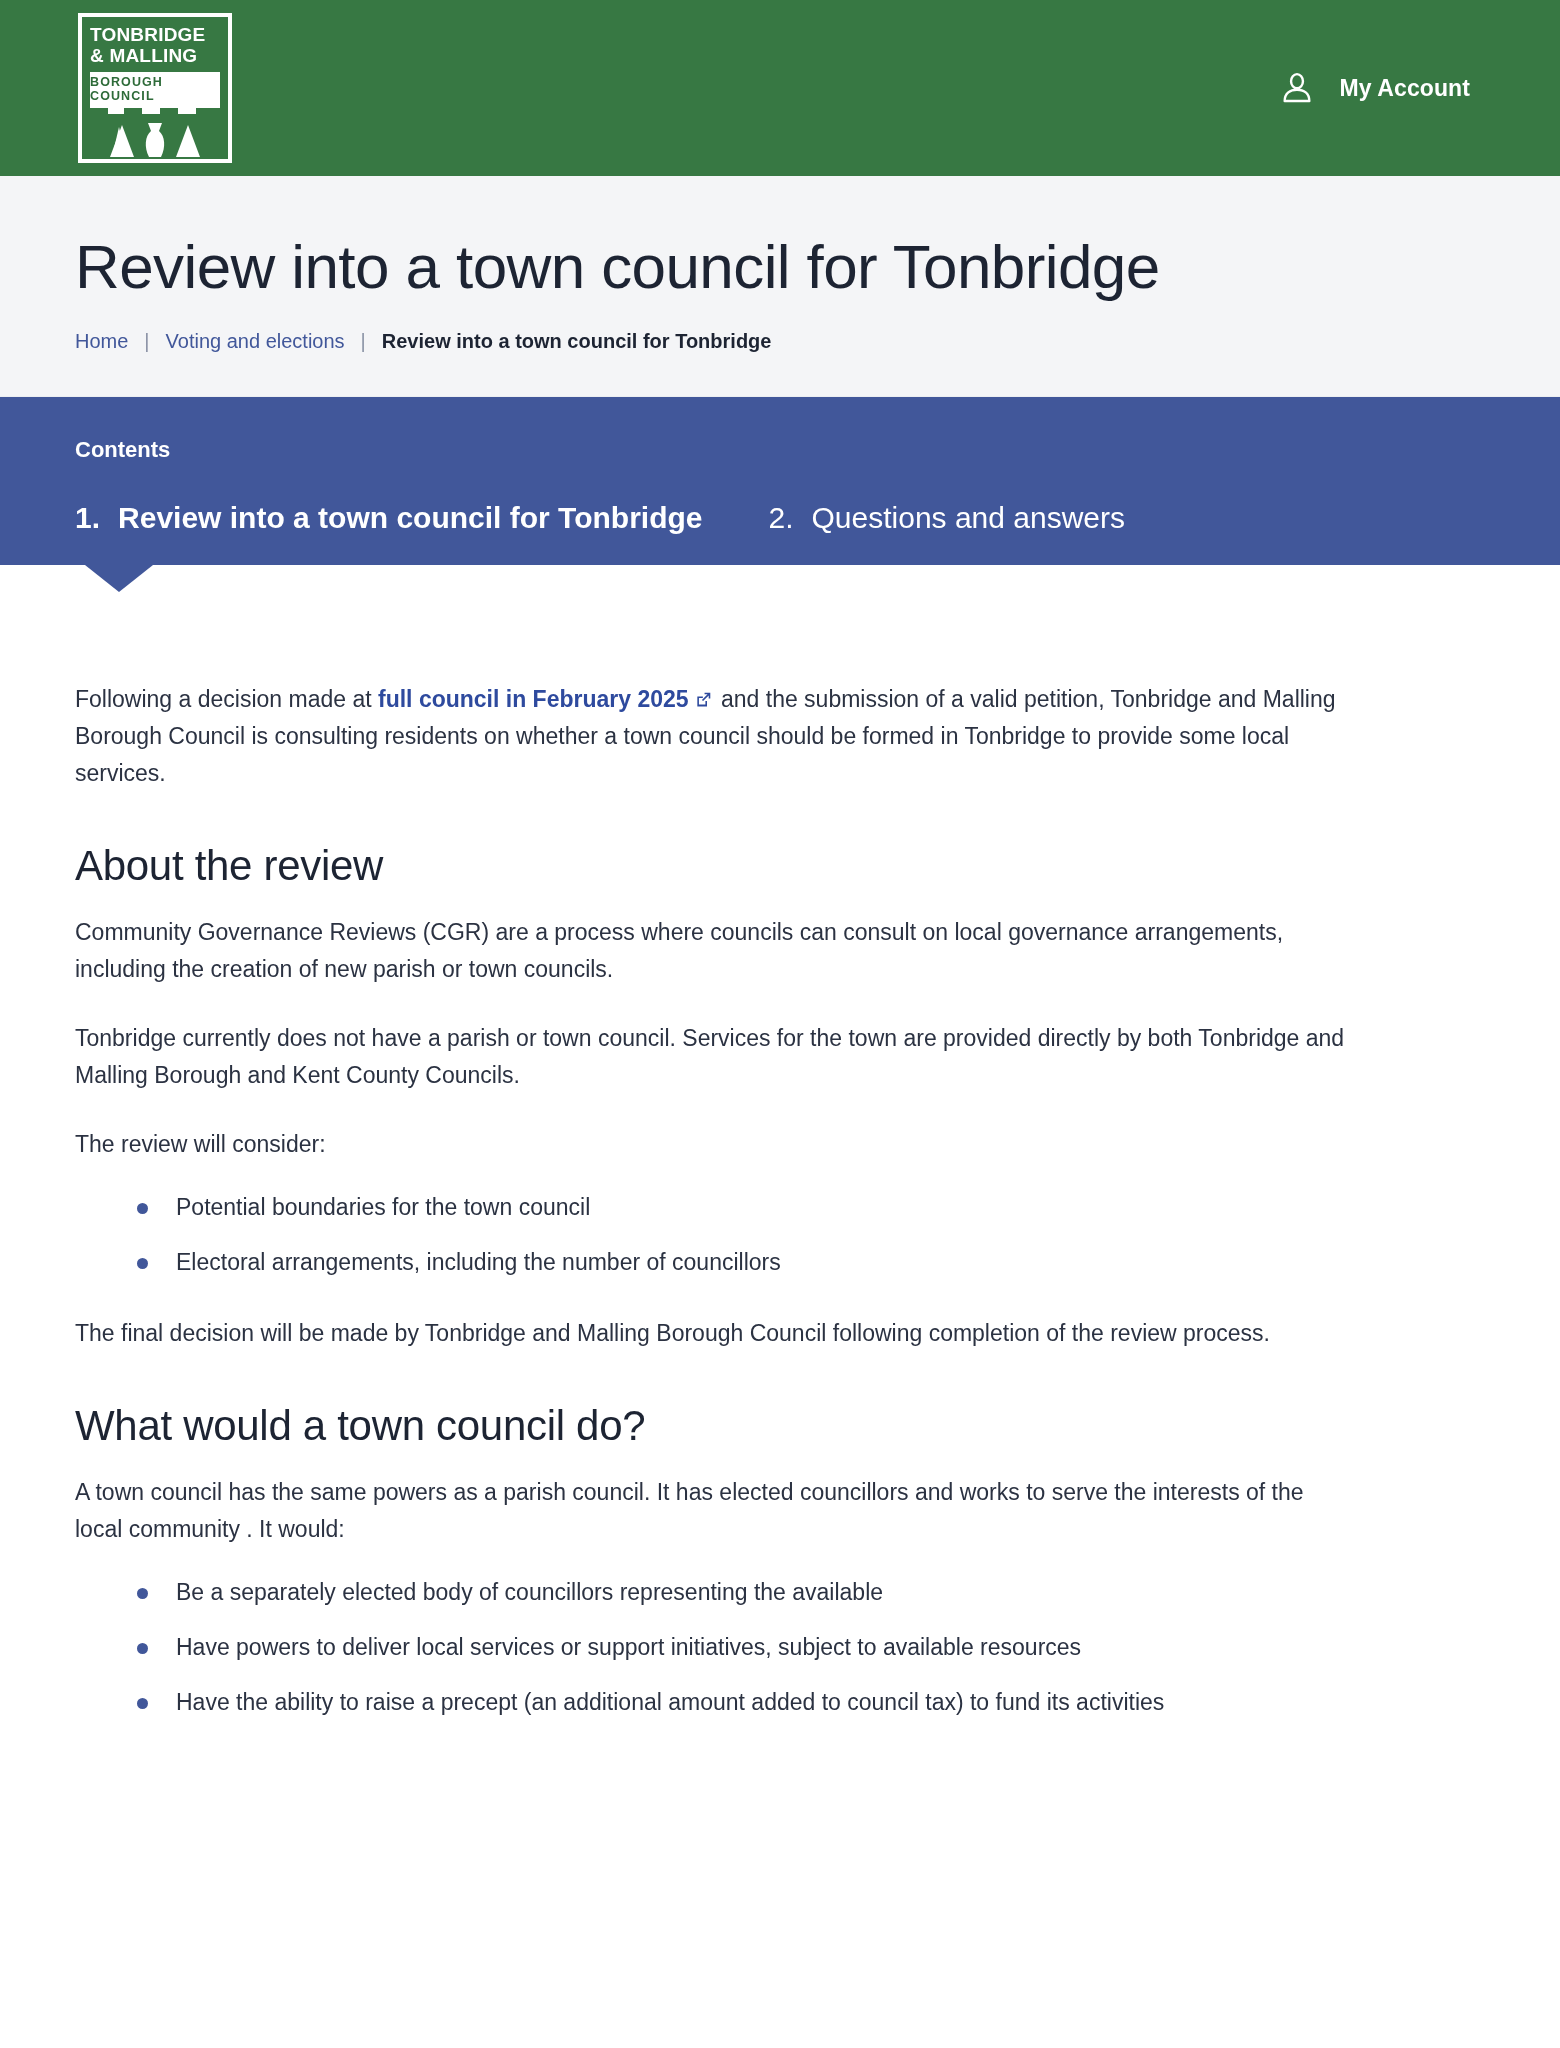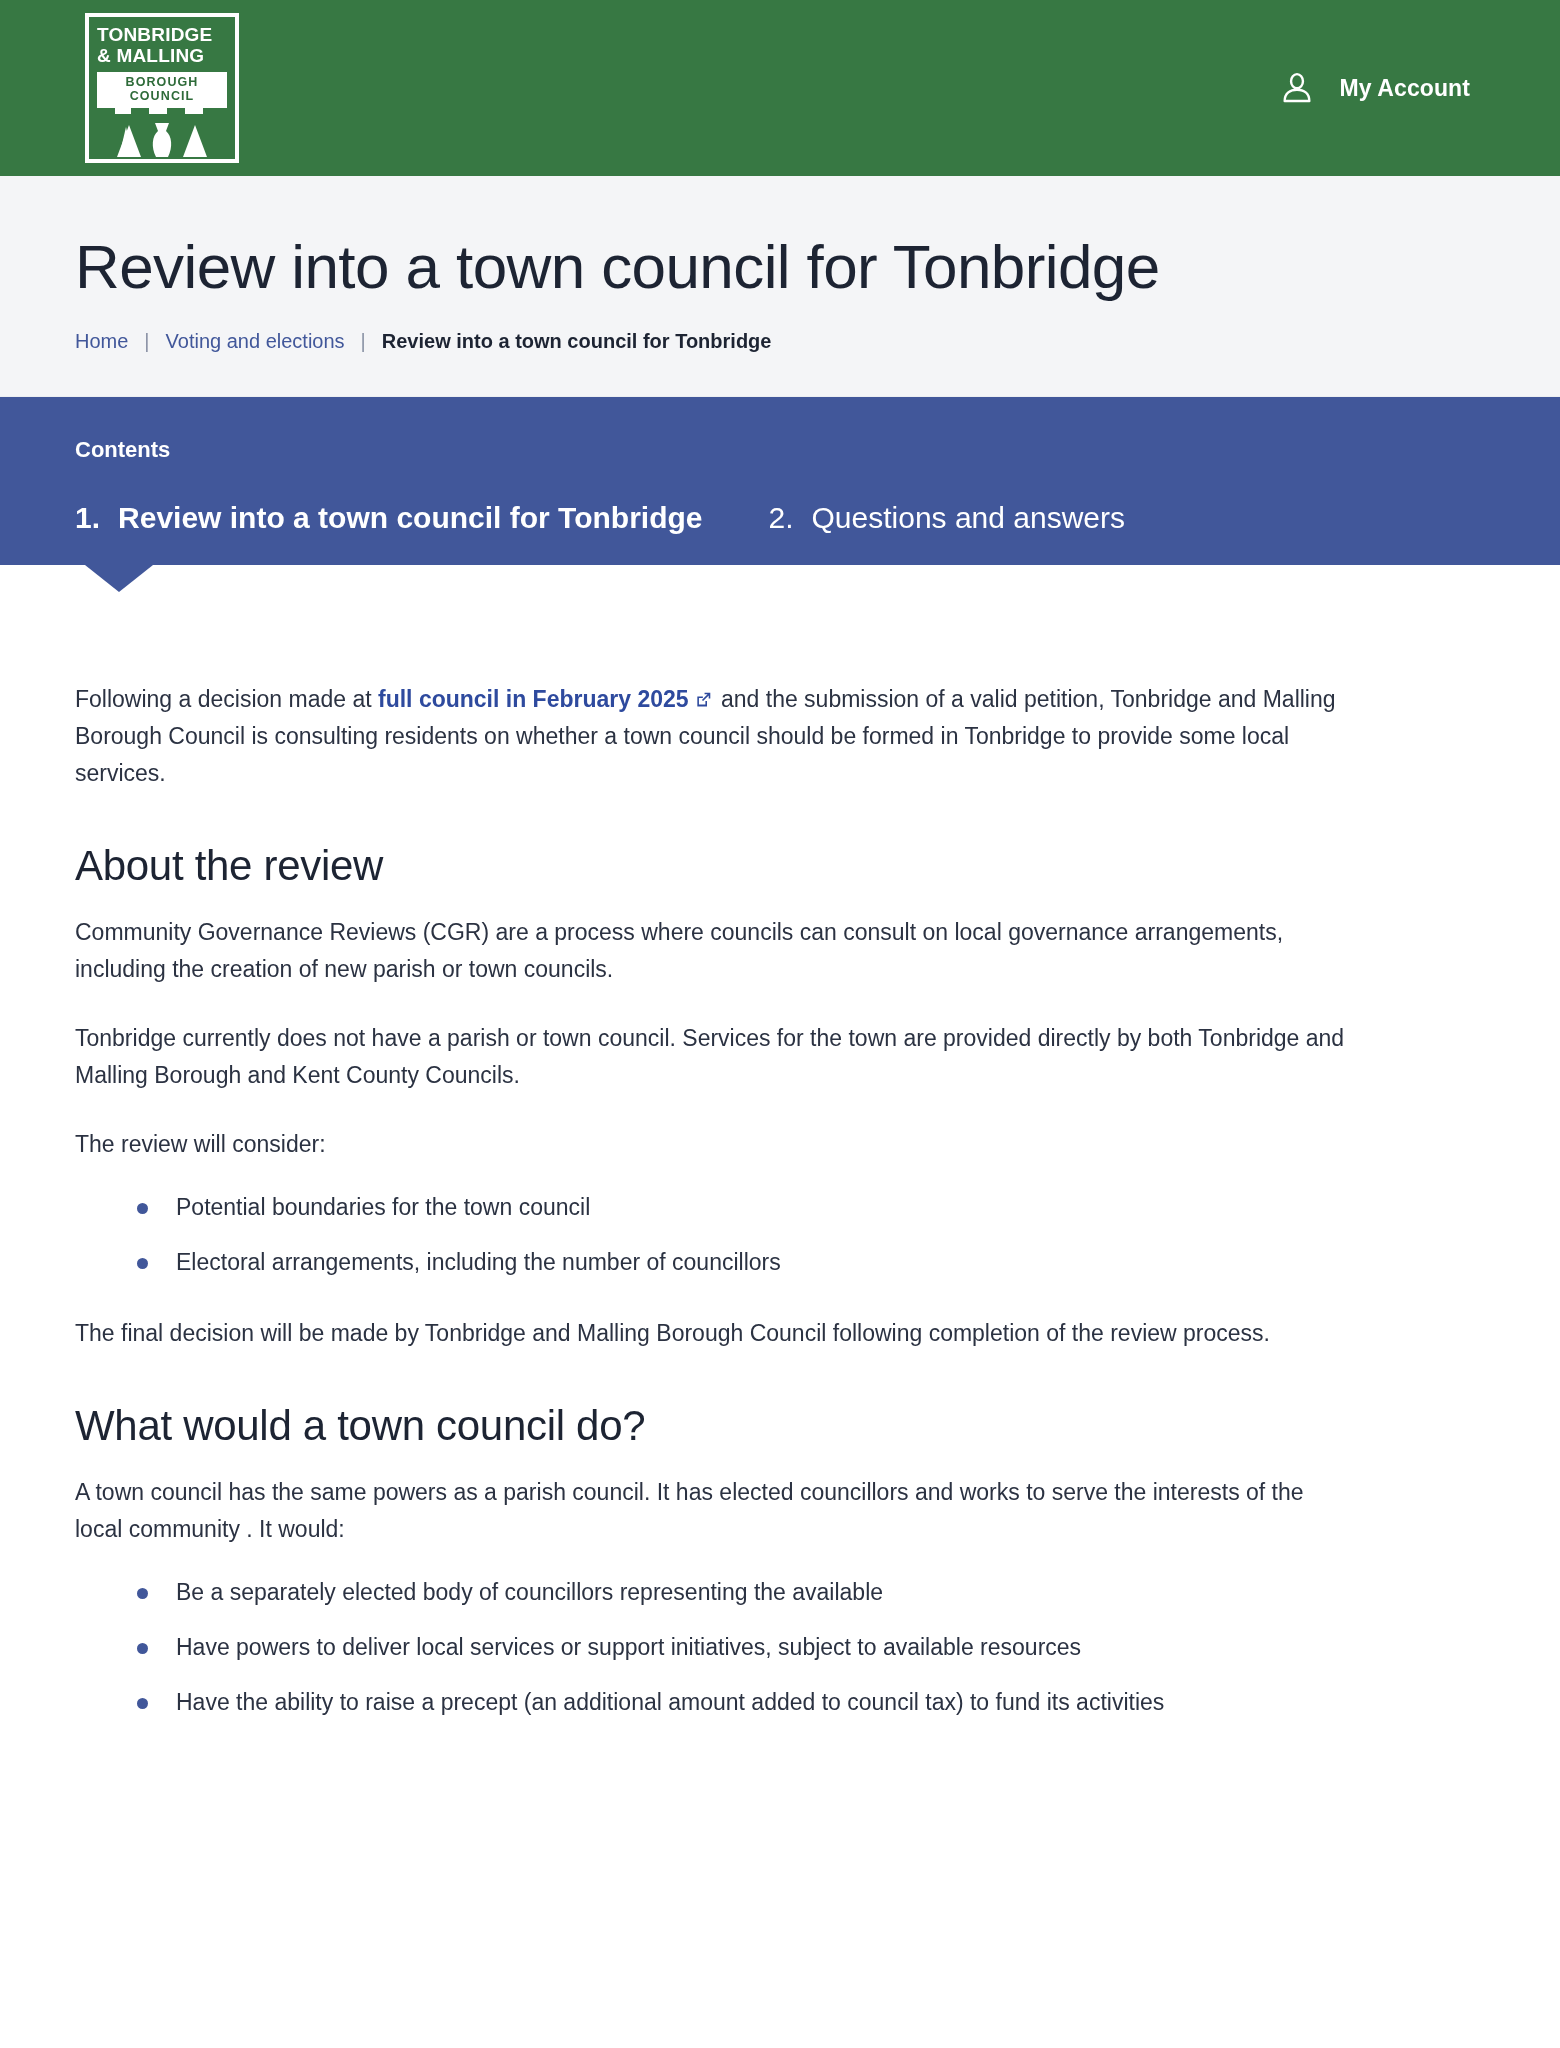--- a/index.html
+++ b/index.html
@@ -18,21 +18,21 @@
   
   .site-header {
     background: #377843;
     height: 176px;
     display: flex;
     align-items: center;
     padding: 0 70px 0 70px;
     position: relative;
   }
 
-  .logo-link { display: block; margin-left: 15px; }
+  .logo-link { display: block; margin-left: 8px; }
 
   .logo {
     width: 154px;
     height: 150px;
     border: 4px solid #ffffff;
     background: #377843;
     padding: 7px 8px 0 8px;
     display: flex;
     flex-direction: column;
     align-items: stretch;
@@ -46,21 +46,21 @@
     text-align: left;
     font-family: "Liberation Sans", sans-serif;
   }
   .logo-line2 { margin-bottom: 6px; }
   .logo-band {
     background: #ffffff;
     color: #2e6b39;
     font-weight: 700;
     font-size: 12.5px;
     letter-spacing: 1.1px;
-    text-align: center;
+    text-align: left;
     padding: 3px 0 2px 0;
     line-height: 14px;
   }
   .logo-crest { position: relative; height: 52px; }
   .logo-crest svg { display: block; width: 100%; height: 100%; }
 
   .account {
     margin-left: auto;
     display: flex;
     align-items: center;

